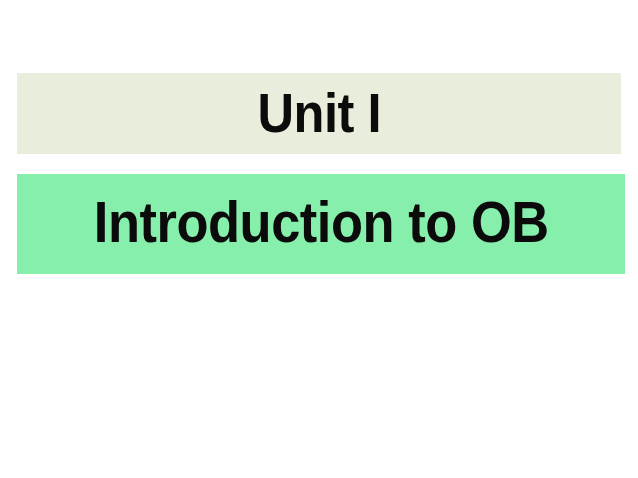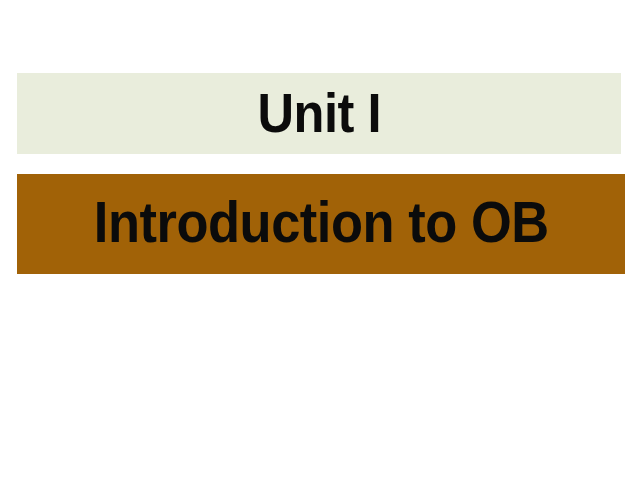--- a/index.html
+++ b/index.html
@@ -52,21 +52,21 @@
   #unit-banner .banner-text {
     font-size: 55px;
   }
 
   
   #topic-banner {
     left: 17px;
     top: 174px;
     width: 608px;
     height: 100px;
-    background: #a16207;
+    background: #86efac;
   }
   #topic-banner .banner-text {
     font-size: 57px;
     padding-bottom: 4px;
   }
 
   
   #slide-body {
     position: absolute;
     left: 17px;

